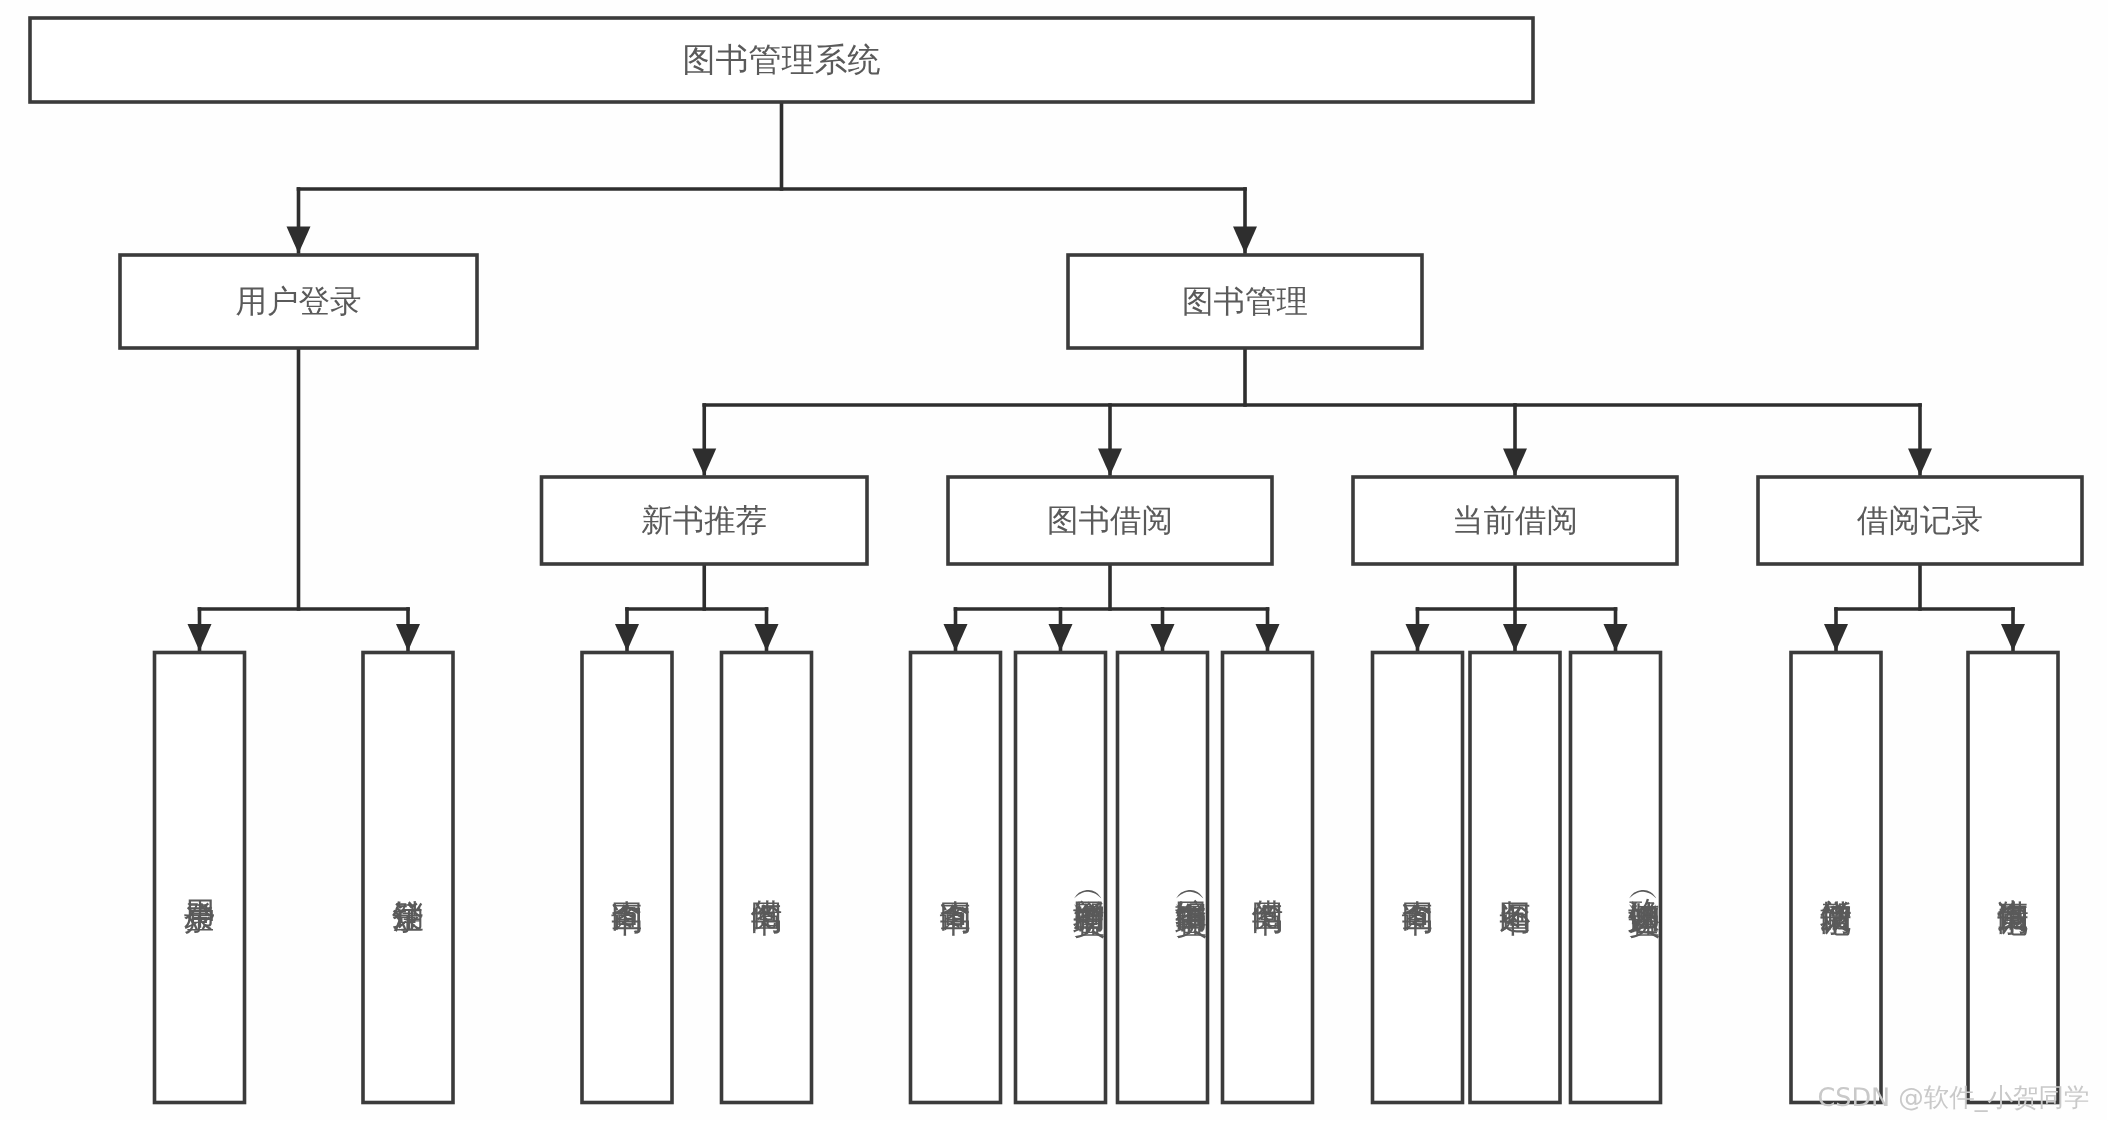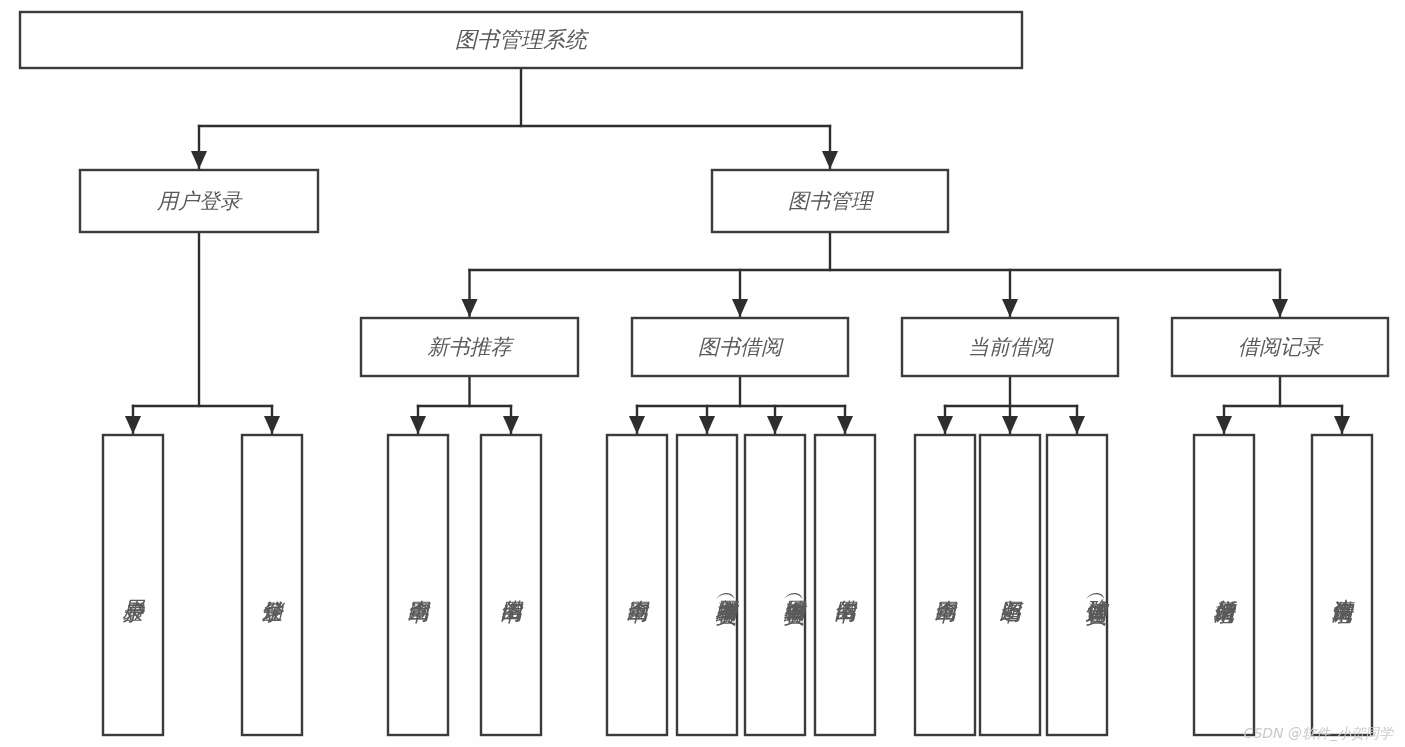--- a/index.html
+++ b/index.html
@@ -9,21 +9,20 @@
   }
   body {
     font-family: "DejaVu Sans", "Liberation Sans", sans-serif;
   }
   #diagram-root {
     position: relative;
     width: 1405px;
     height: 747px;
     background: #fefefe;
     overflow: hidden;
-    font-style: italic;
   }
   svg#tree {
     position: absolute;
     left: 0;
     top: 0;
     width: 1405px;
     height: 747px;
     display: block;
   }
   .node-box {
@@ -62,21 +61,21 @@
     letter-spacing: 1px;
     white-space: nowrap;
     text-align: center;
     pointer-events: none;
   }
   .watermark {
     position: absolute;
     right: 12px;
     bottom: 4px;
     font-family: "DejaVu Sans", "Liberation Sans", sans-serif;
-    font-size: 14px;
+    font-size: 17px;
     color: #c9c9c9;
     white-space: nowrap;
   }
 </style>
 </head>
 <body>
 
 <div id="diagram-root">
 
   <svg id="tree" viewBox="0 0 1405 747">

